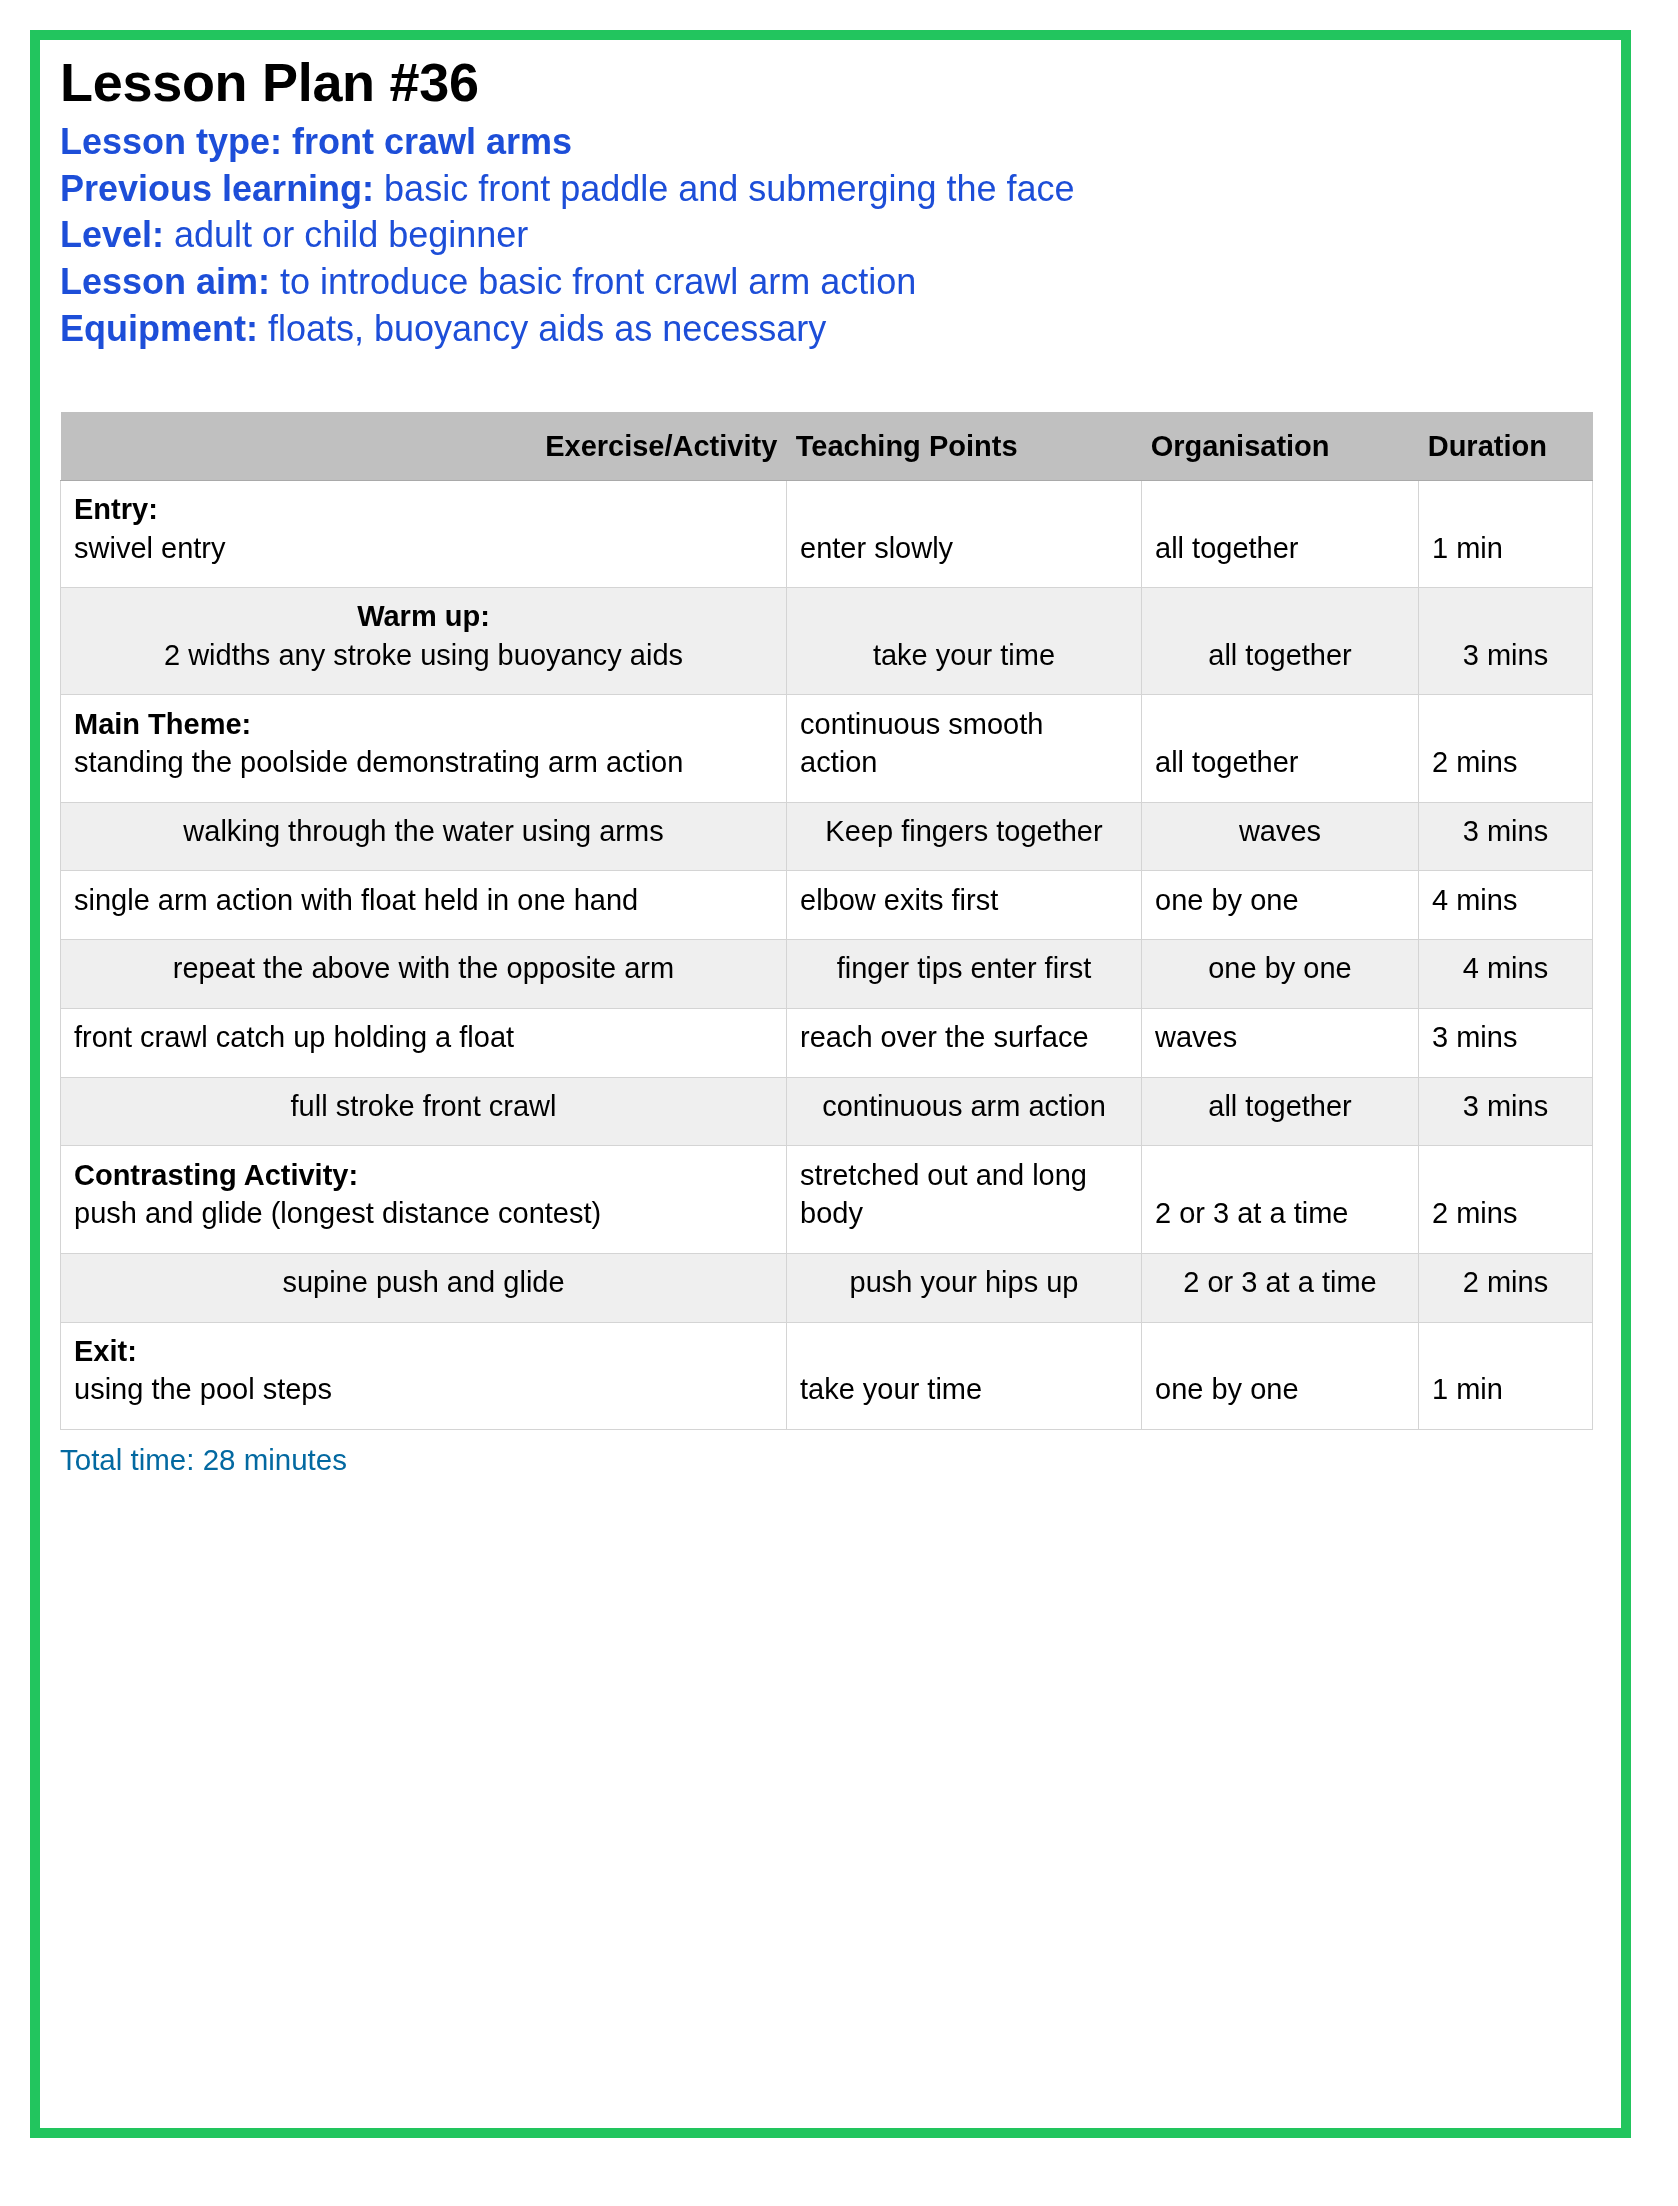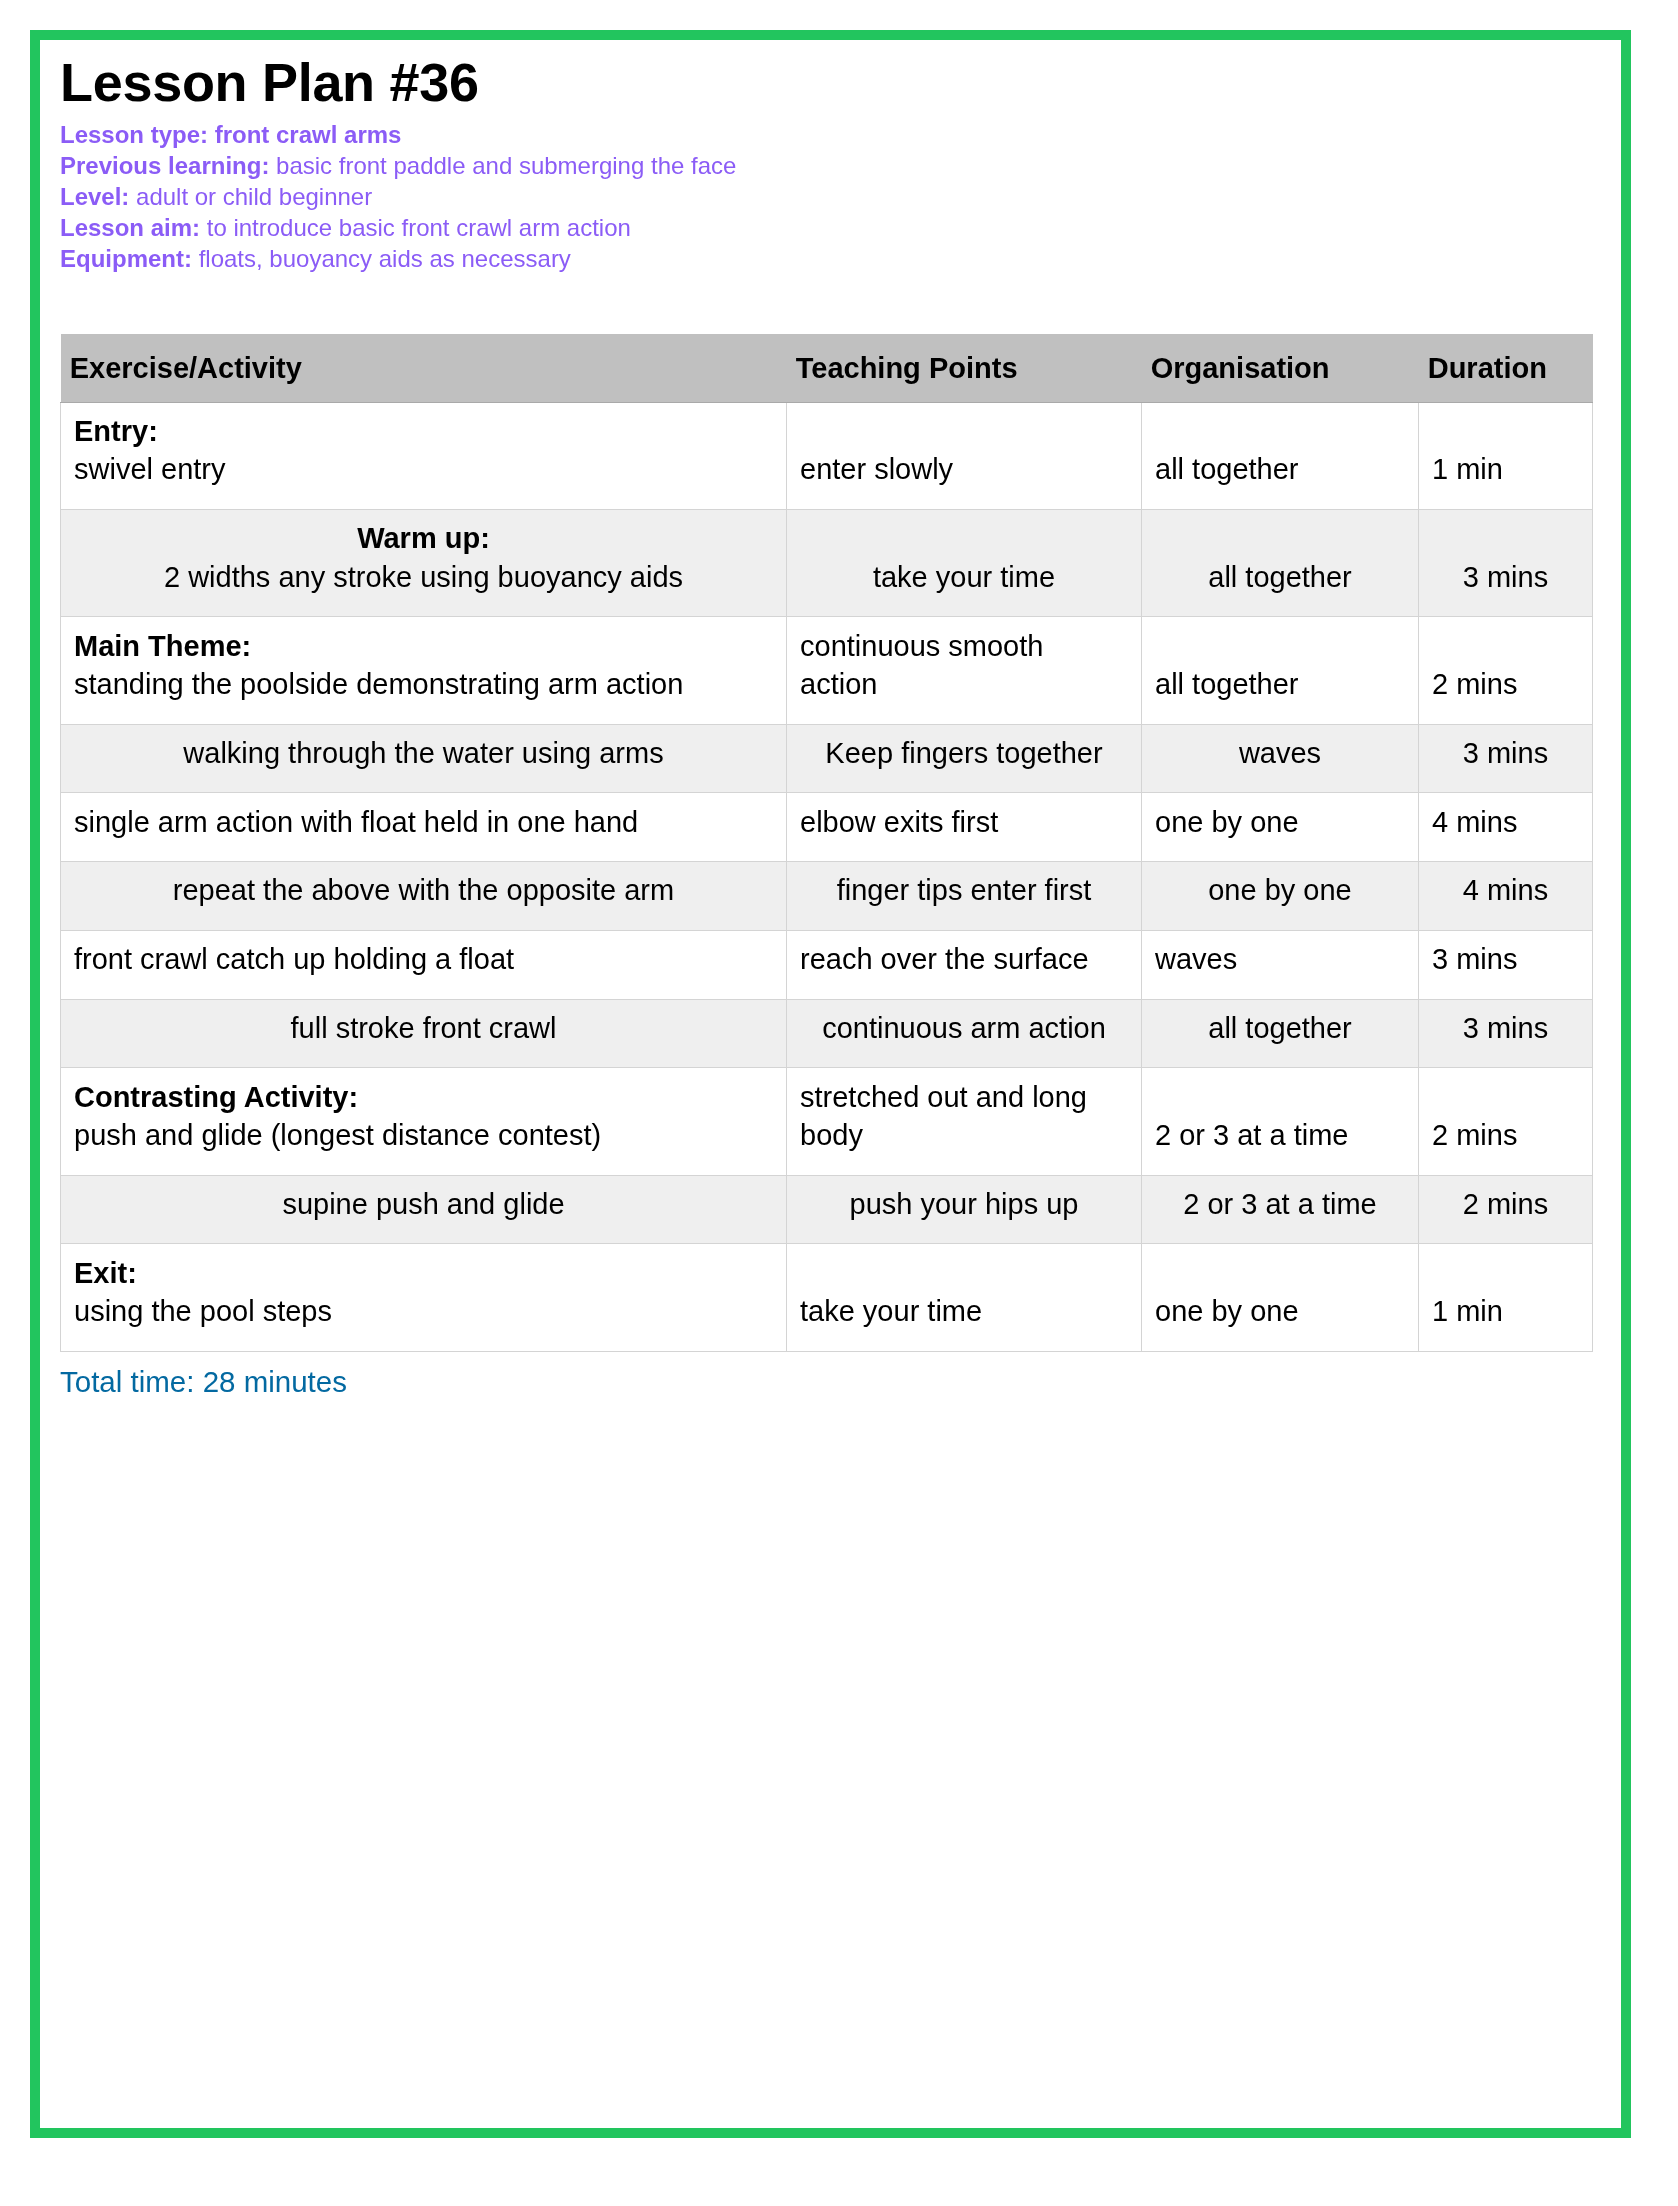--- a/index.html
+++ b/index.html
@@ -39,23 +39,23 @@
   .doc-title {
     font-size: 54px;
     font-weight: bold;
     line-height: 1.08;
     letter-spacing: -0.3px;
     margin: 0 0 7.4px 0;
     color: #000;
   }
 
   .meta-line {
-    font-size: 24px;
+    font-size: 36px;
     line-height: 1.30;
-    color: #8b5cf6;
+    color: #1d4ed8;
     white-space: nowrap;
   }
   .meta-line .lbl {
     font-weight: bold;
   }
   .meta-line.strong,
   .meta-line.strong .val {
     font-weight: bold;
   }
 
@@ -80,21 +80,21 @@
     background: #c0c0c0;
     font-weight: bold;
     font-size: 29px;
     text-align: left;
     padding: 18.5px 9.2px 16.6px 9.2px;
     border: none;
     border-bottom: 1.8px solid #a9a9a9;
     color: #000;
     vertical-align: middle;
   }
-  table.plan thead th.th-exercise { text-align: left; }
+  table.plan thead th.th-exercise { text-align: right; }
 
   table.plan tbody td {
     border: 0.9px solid #d4d4d4;
     padding: 9.2px 13px 20px 13px;
     vertical-align: bottom;
     line-height: 1.33;
     color: #000;
     word-wrap: break-word;
   }
 

